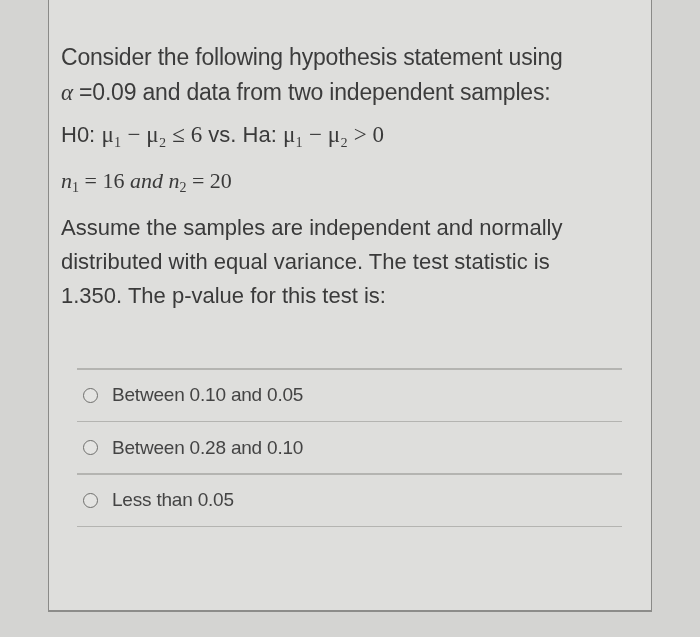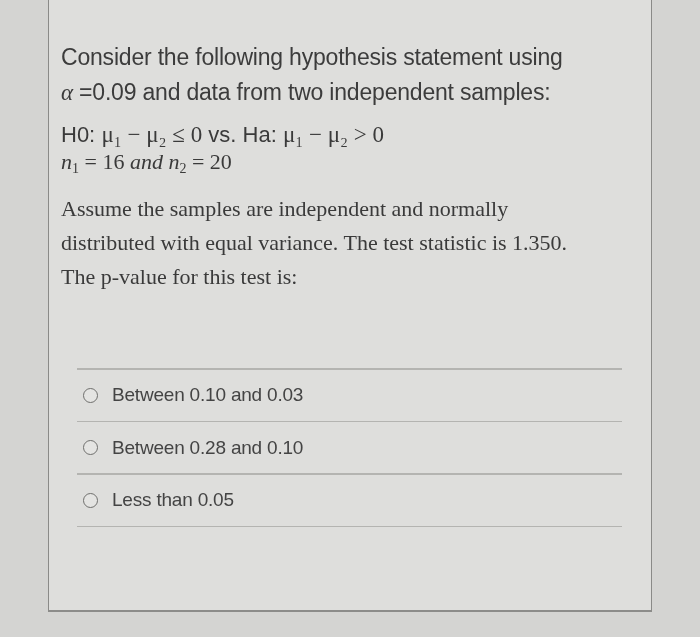--- a/index.html
+++ b/index.html
@@ -27,22 +27,22 @@
       font-size: 23px; line-height: 35px; color: #3c3c3c;
       letter-spacing: -0.2px; white-space: nowrap;
     }
     .math {
       font-family: "Liberation Serif", serif;
       font-size: 23px;
     }
     .math i { font-style: italic; }
     .math sub { font-size: 14px; vertical-align: -4px; font-style: normal; }
     .hyp { margin-top: 12px; font-size: 22px; white-space: nowrap; }
-    .nline { margin-top: 1px; font-size: 22px; white-space: nowrap; }
-    .assume { margin-top: 15px; font-size: 22px; line-height: 34px; width: 540px; font-family: Liberation Serif, serif; }
+    .nline { margin-top: 20px; font-size: 22px; white-space: nowrap; }
+    .assume { margin-top: 15px; font-size: 22px; line-height: 34px; width: 540px; }
     .options { position: absolute; left: 28px; top: 370px; width: 545px; }
     .divider { height: 1.5px; background: #a9a9a6; opacity: 0.8; }
     .option {
       height: 51px; display: flex; align-items: center;
       padding-left: 6px;
     }
     .radio {
       width: 13px; height: 13px; border-radius: 50%;
       border: 1.8px solid #6f6f6d; background: #e4e4e2;
       margin-right: 14px; flex-shrink: 0;
@@ -55,41 +55,41 @@
 <div class="card">
   <div class="question">
     <div class="q-line">Consider the following hypothesis statement using</div>
     <div class="q-line">
       <span class="math"><i>α</i></span>
       <span>=0.09 and data from two independent samples:</span>
     </div>
 
     <div class="hyp">
       <span>H0:</span>
-      <span class="math">μ₁ − μ₂ ≤ 0</span>
+      <span class="math">μ₁ − μ₂ ≤ 6</span>
       <span>vs. Ha:</span>
       <span class="math">μ₁ − μ₂ &gt; 0</span>
     </div>
 
     <div class="nline math">
       <i>n</i><sub>1</sub>
       <span>= 16</span>
       <i>and</i>
       <i>n</i><sub>2</sub>
       <span>=  20</span>
     </div>
 
     <div class="assume">Assume the samples are independent and normally distributed with equal variance. The test statistic is 1.350. The p-value for this test is:</div>
   </div>
 
   <div class="options">
     <div class="divider"></div>
     <div class="option">
       <span class="radio"></span>
-      <span class="opt-label">Between 0.10 and 0.03</span>
+      <span class="opt-label">Between 0.10 and 0.05</span>
     </div>
     <div class="divider"></div>
     <div class="option">
       <span class="radio"></span>
       <span class="opt-label">Between 0.28 and 0.10</span>
     </div>
     <div class="divider"></div>
     <div class="option">
       <span class="radio"></span>
       <span class="opt-label">Less than 0.05</span>

